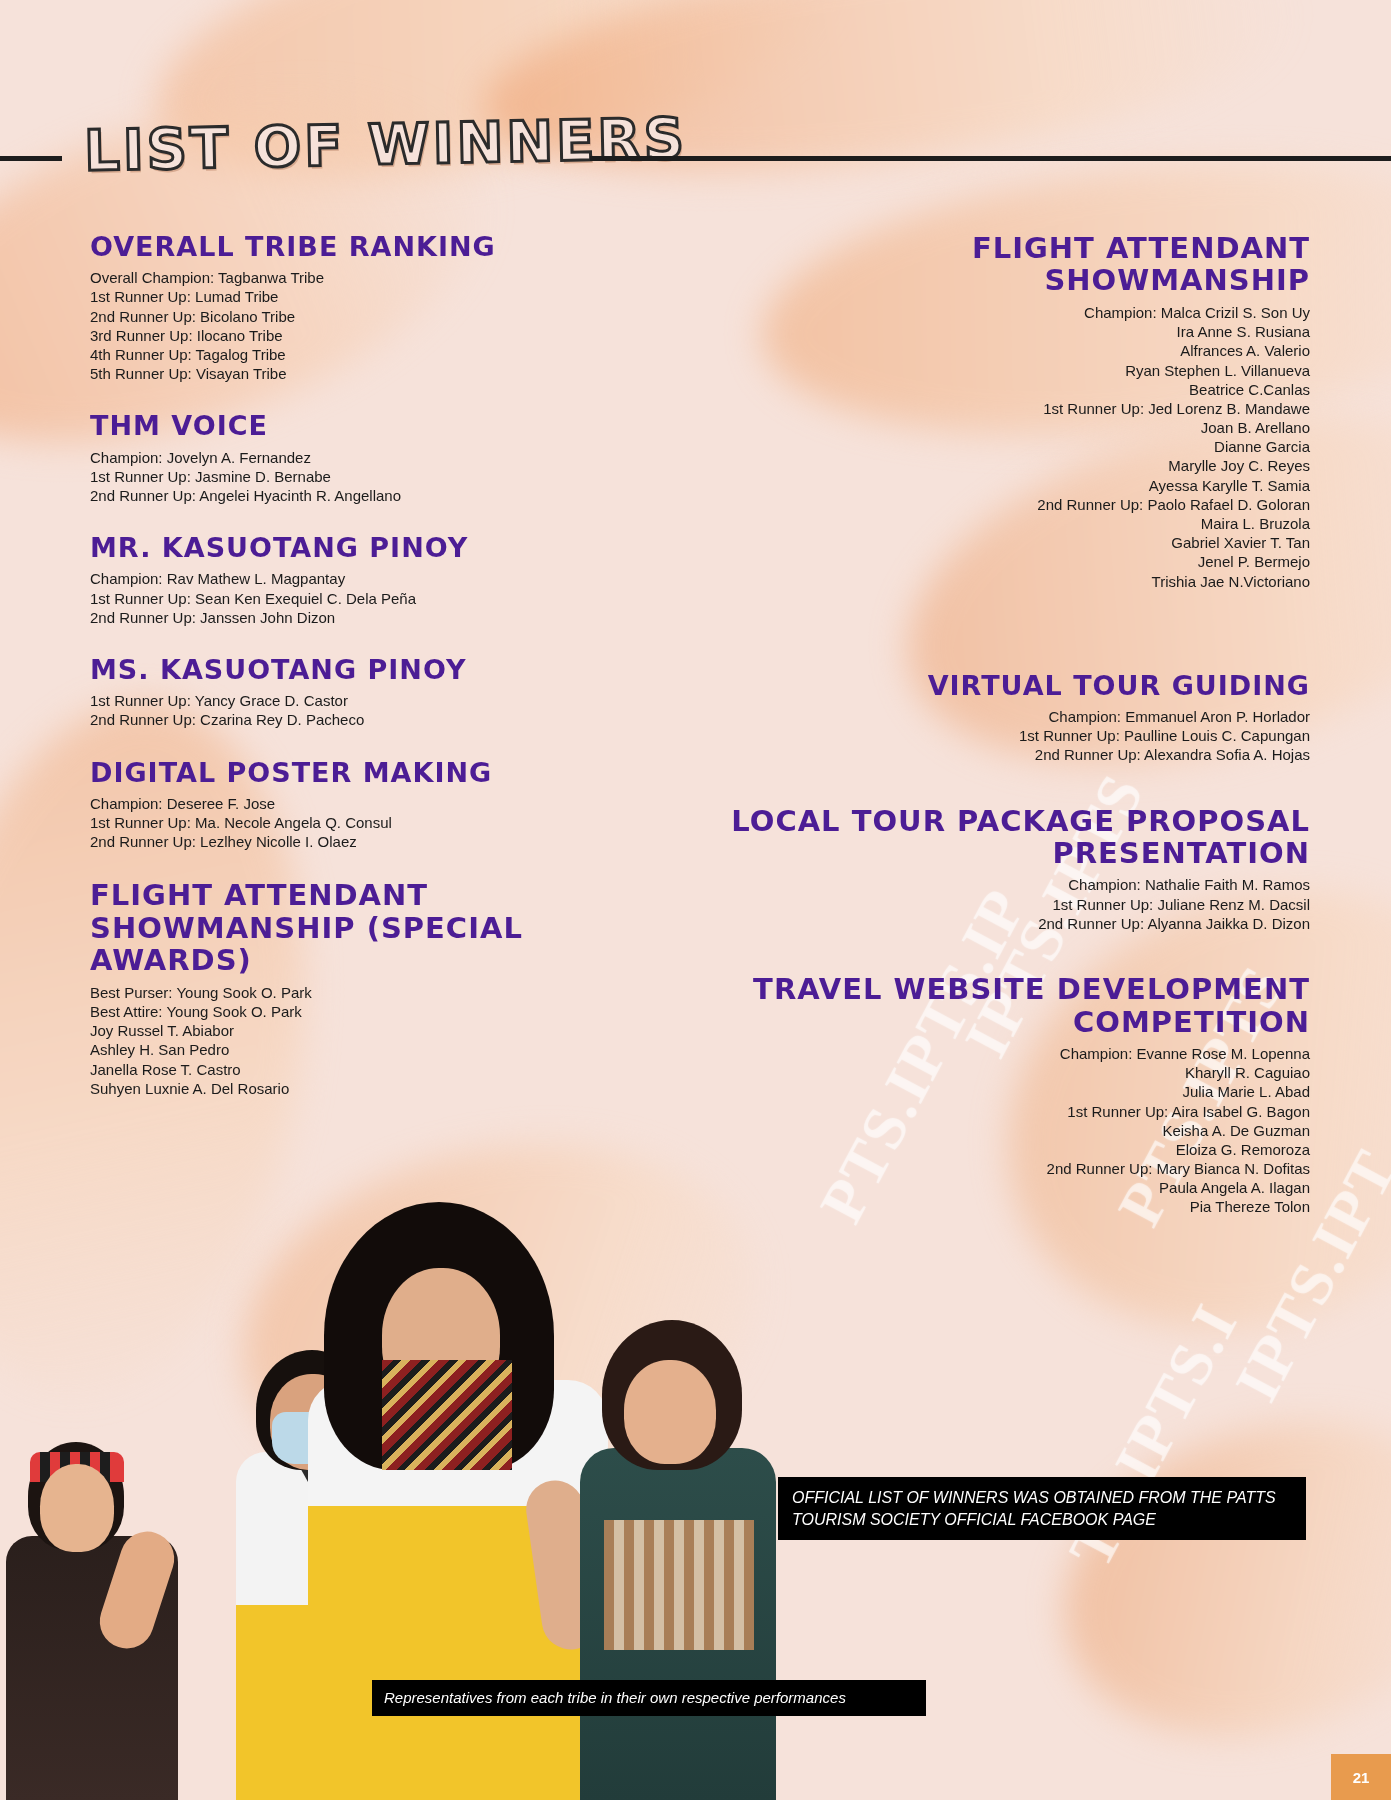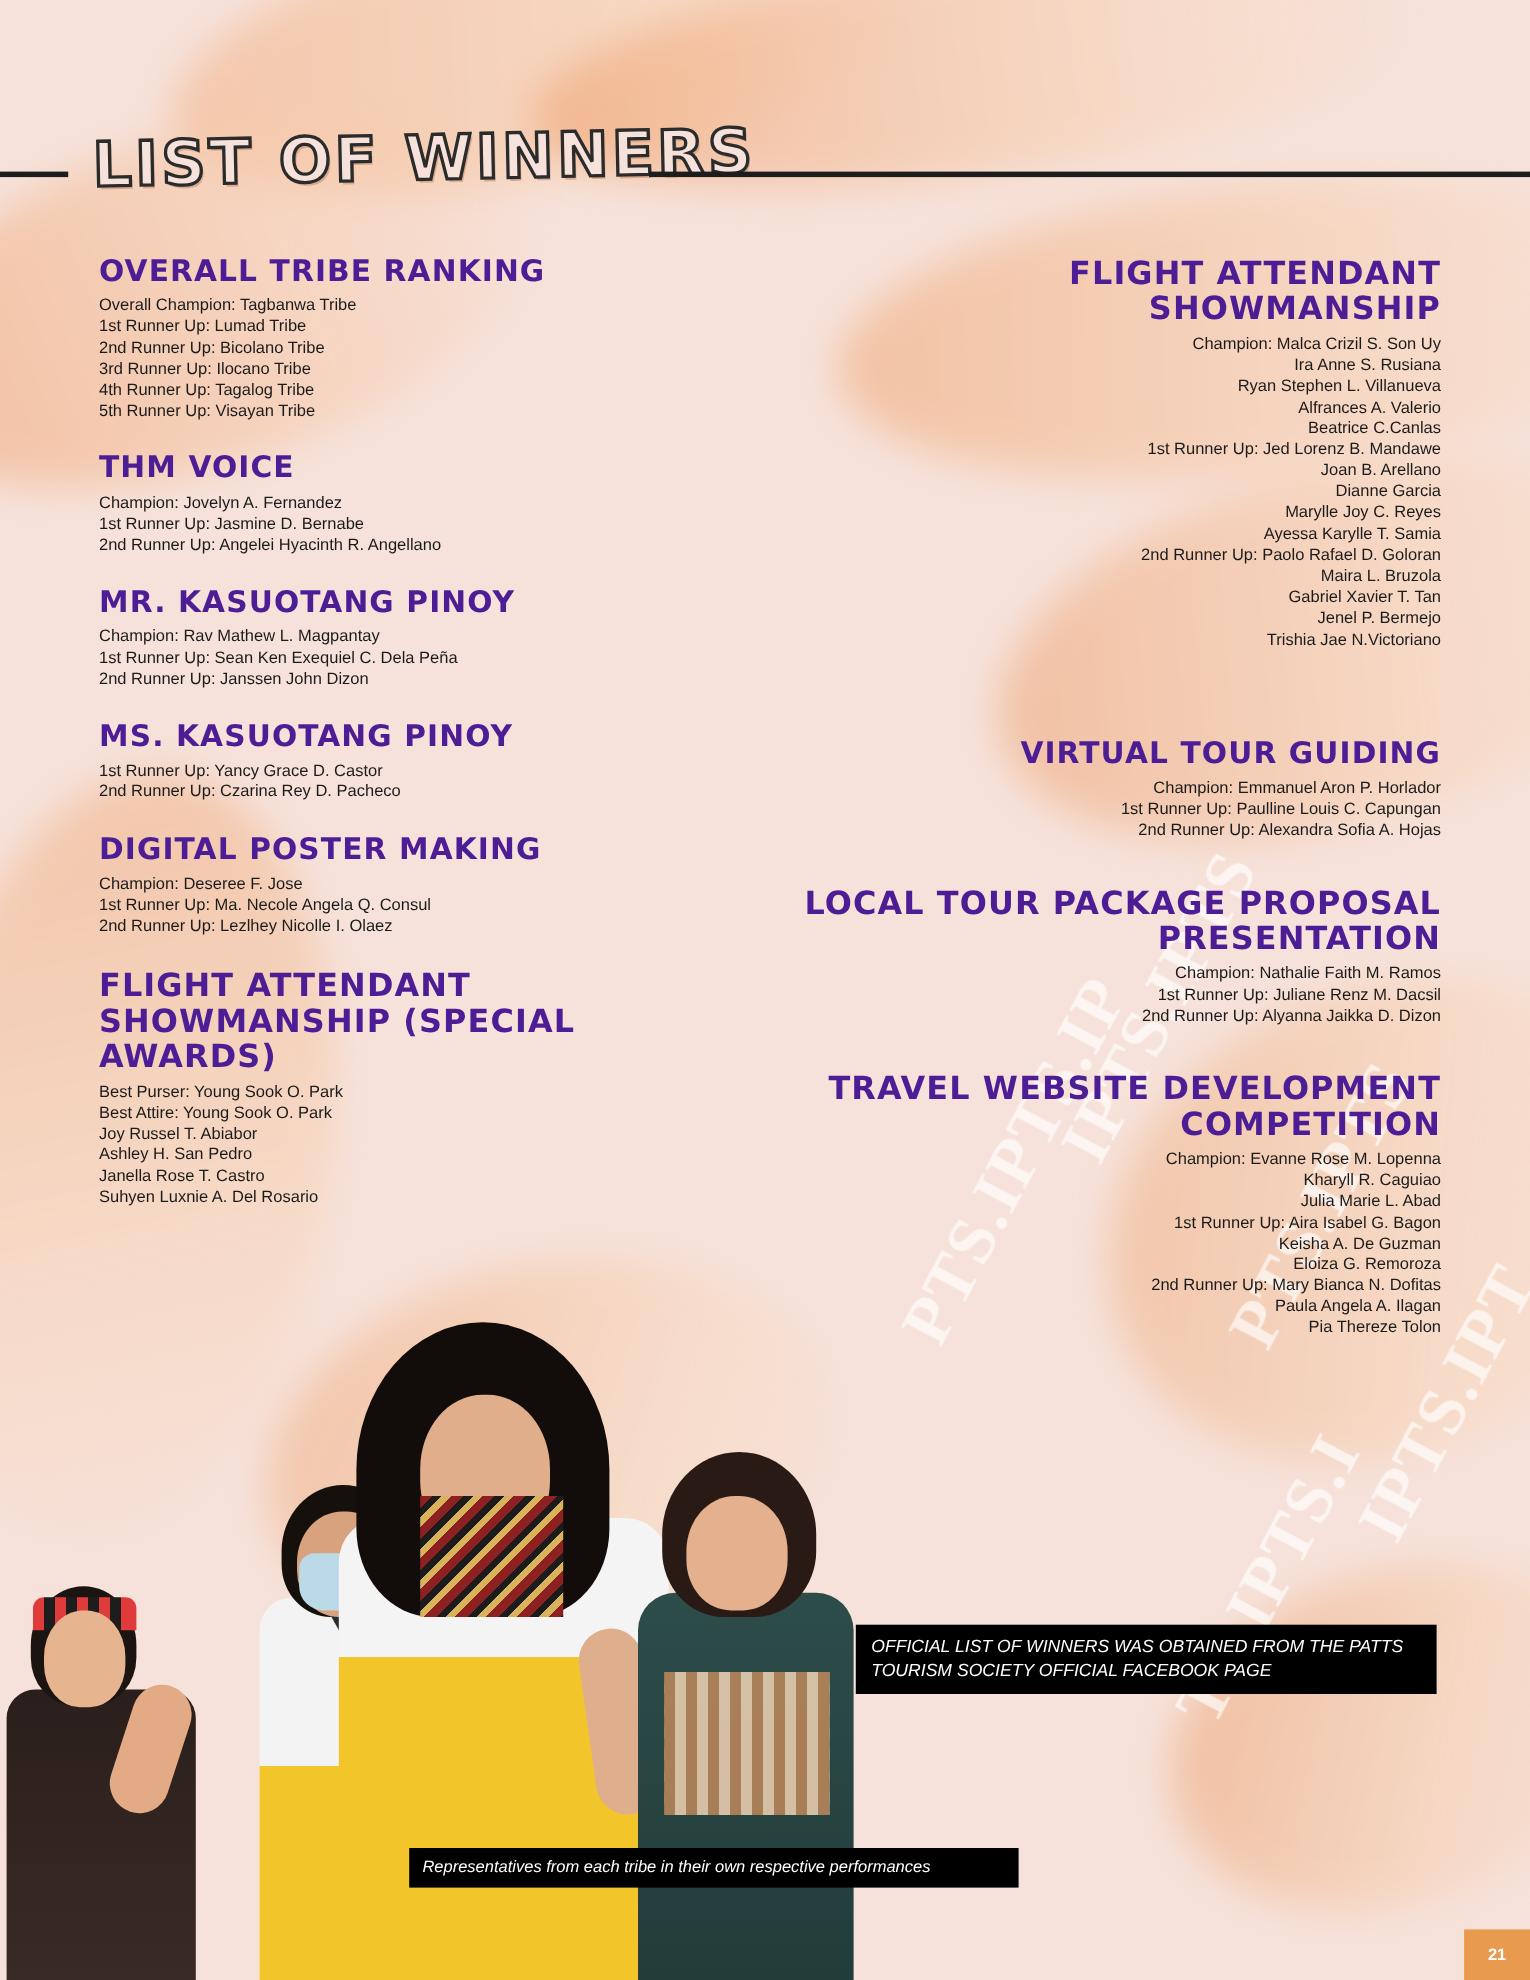--- a/index.html
+++ b/index.html
@@ -311,22 +311,22 @@
   </div>
 
 </div>
 
 <div class="col-right">
 
   <div class="sec">
     <div class="sec-title big">FLIGHT ATTENDANT SHOWMANSHIP</div>
     <p class="entry">Champion: Malca Crizil S. Son Uy</p>
     <p class="entry">Ira Anne S. Rusiana</p>
+    <p class="entry">Alfrances A. Valerio</p>
     <p class="entry">Ryan Stephen L. Villanueva</p>
-    <p class="entry">Alfrances A. Valerio</p>
     <p class="entry">Beatrice C.Canlas</p>
     <p class="entry">1st Runner Up: Jed Lorenz B. Mandawe</p>
     <p class="entry">Joan B. Arellano</p>
     <p class="entry">Dianne Garcia</p>
     <p class="entry">Marylle Joy C. Reyes</p>
     <p class="entry">Ayessa Karylle T. Samia</p>
     <p class="entry">2nd Runner Up: Paolo Rafael D. Goloran</p>
     <p class="entry">Maira L. Bruzola</p>
     <p class="entry">Gabriel Xavier T. Tan</p>
     <p class="entry">Jenel P. Bermejo</p>

